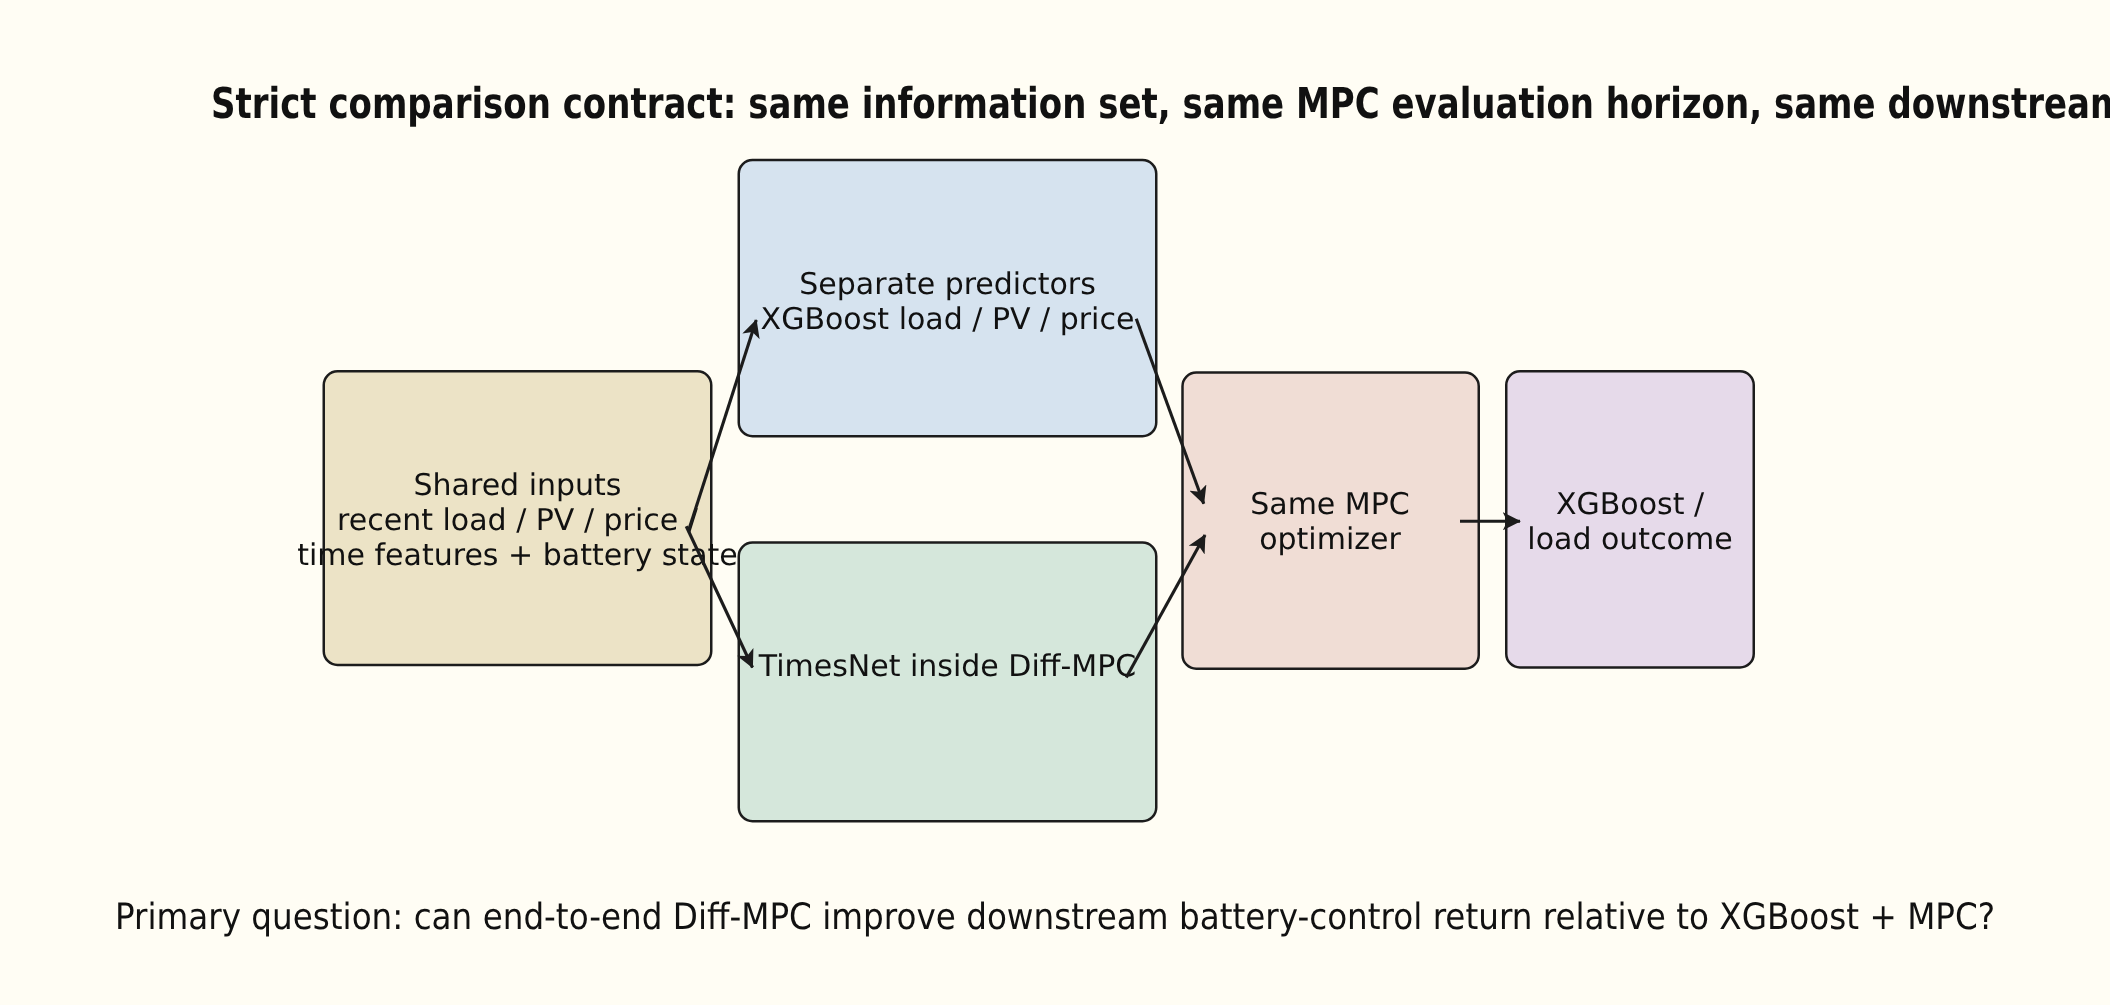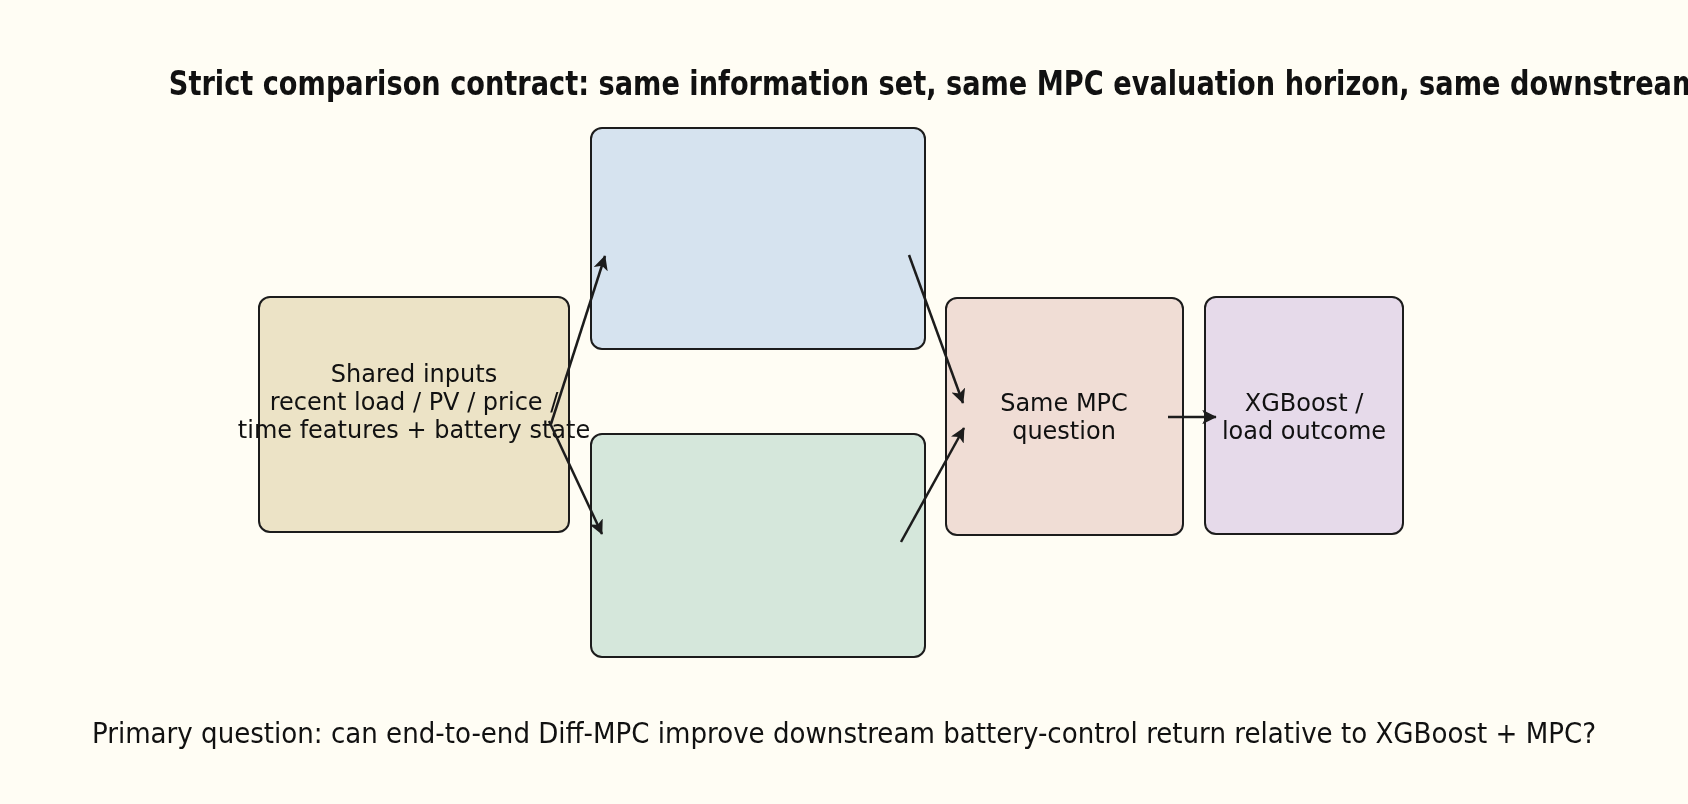--- a/index.html
+++ b/index.html
@@ -54,21 +54,21 @@
 
   .label {
     position: absolute;
     transform: translateX(-50%);
     text-align: center;
     white-space: nowrap;
     font-size: 24px;
     line-height: 28px;
     color: #111;
   }
-  .label-shared   { left: 414px;  top: 360px; }
+  .label-shared   { left: 414px;  top: 374px; }
   .label-separate { left: 758px;  top: 213px; }
   .label-endtoend { left: 758px;  top: 519px; }
   .label-mpc      { left: 1064px; top: 389px; }
   .label-outcome  { left: 1304px; top: 389px; }
 
   .arrow-layer {
     position: absolute;
     left: 0; top: 0;
     width: 1688px;
     height: 804px;
@@ -91,27 +91,32 @@
   <div class="box box-endtoend" style="background: rgb(213, 231, 219);"></div>
   <div class="box box-mpc" style="background: rgb(240, 221, 213);"></div>
   <div class="box box-outcome" style="background: rgb(230, 218, 234);"></div>
 
   <div class="label label-shared">
     <div>Shared inputs</div>
     <div>recent load / PV / price /</div>
     <div>time features + battery state</div>
   </div>
 
+  <div class="label label-separate">
+    <div>Separate predictors</div>
+    <div>XGBoost load / PV / price</div>
+  </div>
 
   <div class="label label-endtoend">
+    <div>TimesNet inside Diff-MPC</div>
   </div>
 
   <div class="label label-mpc">
     <div>Same MPC</div>
-    <div>question</div>
+    <div>optimizer</div>
   </div>
 
   <div class="label label-outcome">
     <div>XGBoost /</div>
     <div>load outcome</div>
   </div>
 
   <svg class="arrow-layer" viewBox="0 0 1688 804">
     <defs>
       <marker id="ah" viewBox="0 0 10 10" refX="9.5" refY="5" markerWidth="5.8" markerHeight="5.8" orient="auto-start-reverse">

